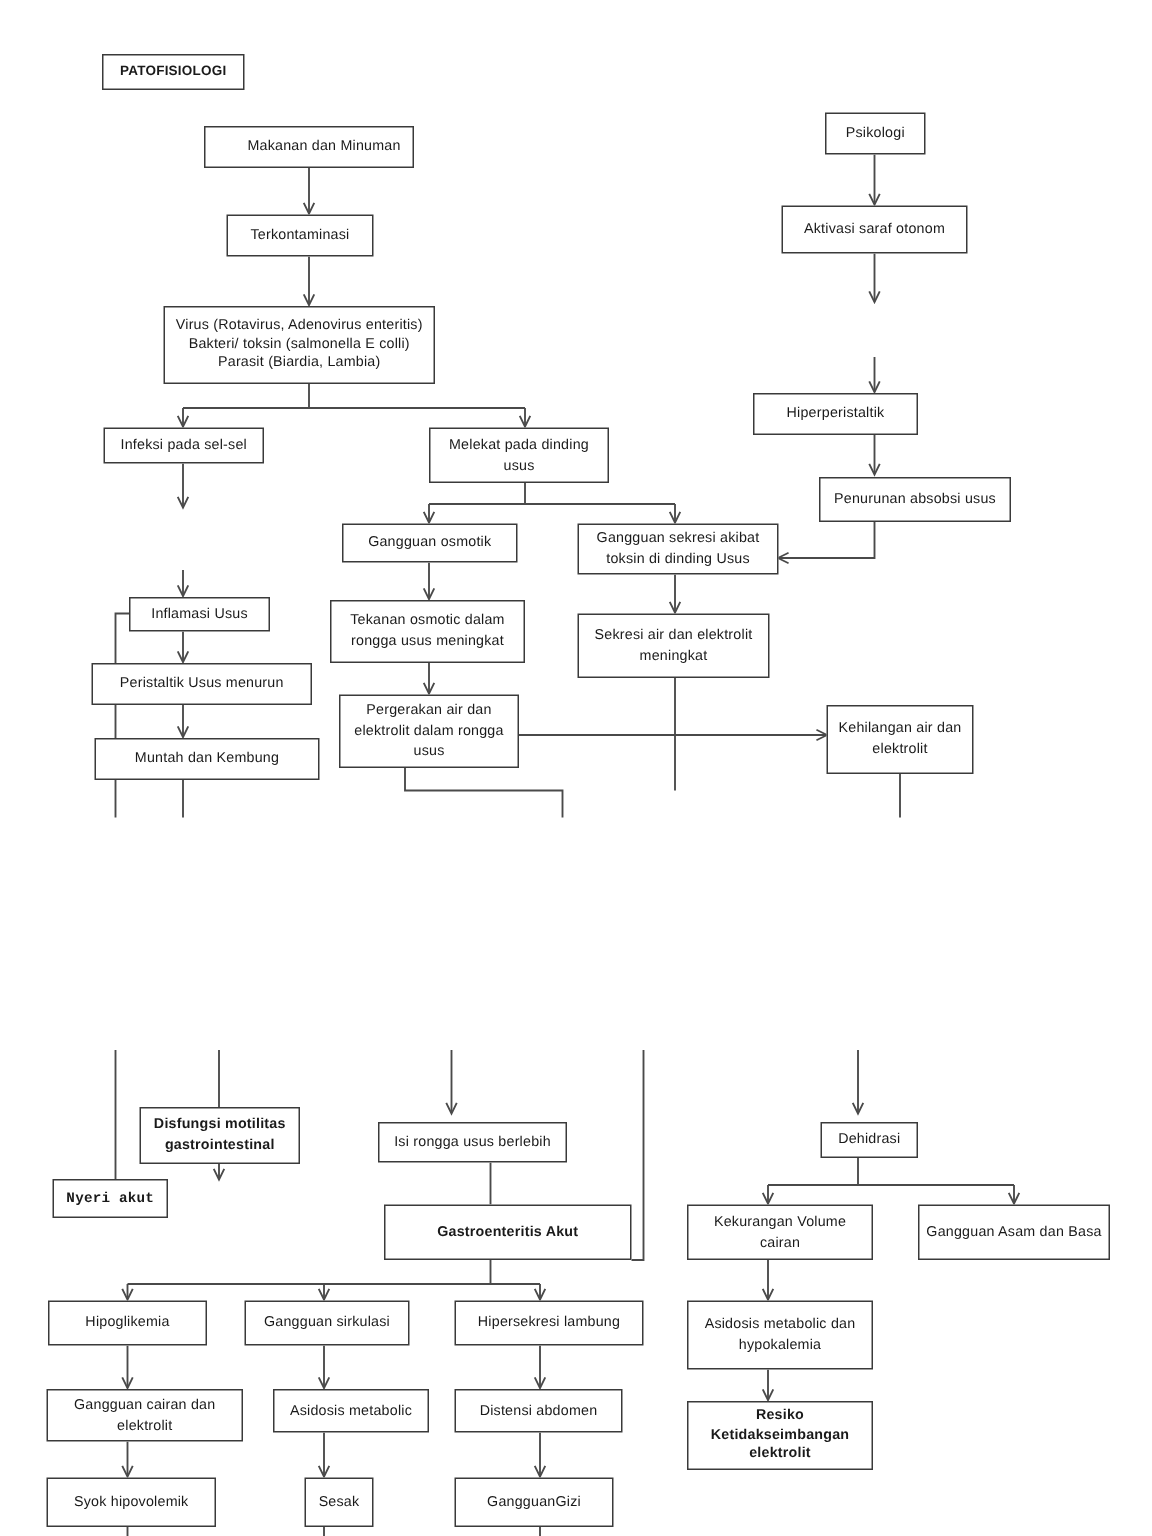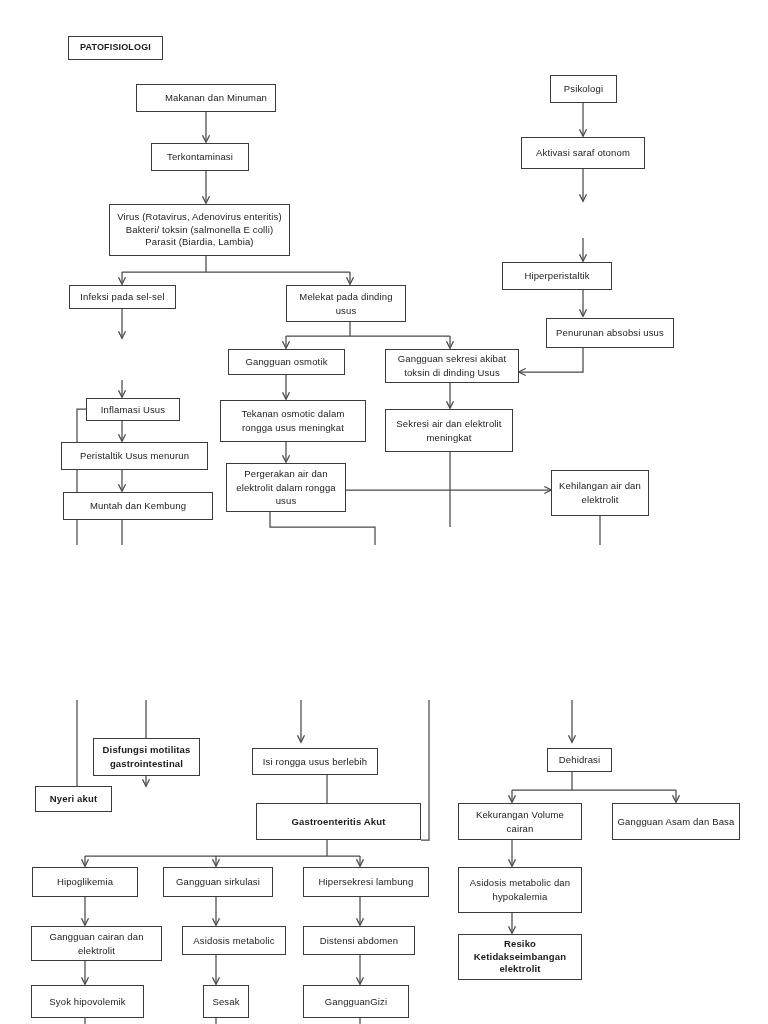--- a/index.html
+++ b/index.html
@@ -167,21 +167,21 @@
 
   <div class="node" style="left:286px; top:285px; width:120px; height:37px;">Melekat pada dinding usus</div>
 
 
   <div class="node" style="left:228px; top:349px; width:117px; height:26px;">Gangguan osmotik</div>
 
   <div class="node" style="left:385px; top:349px; width:134px; height:34px;">Gangguan sekresi akibat toksin di dinding Usus</div>
 
   <div class="node" style="left:86px; top:398px; width:94px; height:23px;">Inflamasi Usus</div>
 
-  <div class="node" style="left:220px; top:400px; width:146px; height:42px;text-align:center;">Tekanan osmotic dalam rongga usus meningkat</div>
+  <div class="node" style="left:220px; top:400px; width:130px; height:42px;text-align:center;">Tekanan osmotic dalam rongga usus meningkat</div>
 
   <div class="node" style="left:385px; top:409px; width:128px; height:43px;">Sekresi air dan elektrolit meningkat</div>
 
   <div class="node" style="left:61px; top:442px; width:147px; height:28px;">Peristaltik Usus menurun</div>
 
   <div class="node" style="left:226px; top:463px; width:120px; height:49px;">Pergerakan air dan elektrolit dalam rongga usus</div>
 
   <div class="node" style="left:63px; top:492px; width:150px; height:28px;">Muntah dan Kembung</div>
 
   <div class="node" style="left:551px; top:470px; width:98px; height:46px;">Kehilangan air dan elektrolit</div>
@@ -190,21 +190,21 @@
 
   <div class="node" style="left:521px; top:137px; width:124px; height:32px;">Aktivasi saraf otonom</div>
 
 
   <div class="node" style="left:502px; top:262px; width:110px; height:28px;">Hiperperistaltik</div>
 
   <div class="node" style="left:546px; top:318px; width:128px; height:30px;">Penurunan absobsi usus</div>
 
   <div class="node bold" style="left:93px; top:738px; width:107px; height:38px;">Disfungsi motilitas gastrointestinal</div>
 
-  <div class="node bold" style="left:35px; top:786px; width:77px; height:26px;">Nyeri akut</div>
+  <div class="node bold" style="left:35px; top:786px; width:77px; height:26px;font-family:Liberation Mono, monospace;">Nyeri akut</div>
 
   <div class="node" style="left:252px; top:748px; width:126px; height:27px;">Isi rongga usus berlebih</div>
 
   <div class="node bold" style="left:256px; top:803px; width:165px; height:37px;">Gastroenteritis Akut</div>
 
   <div class="node" style="left:547px; top:748px; width:65px; height:24px;">Dehidrasi</div>
 
   <div class="node" style="left:458px; top:803px; width:124px; height:37px;">Kekurangan Volume cairan</div>
 
   <div class="node" style="left:612px; top:803px; width:128px; height:37px;">Gangguan Asam dan Basa</div>

